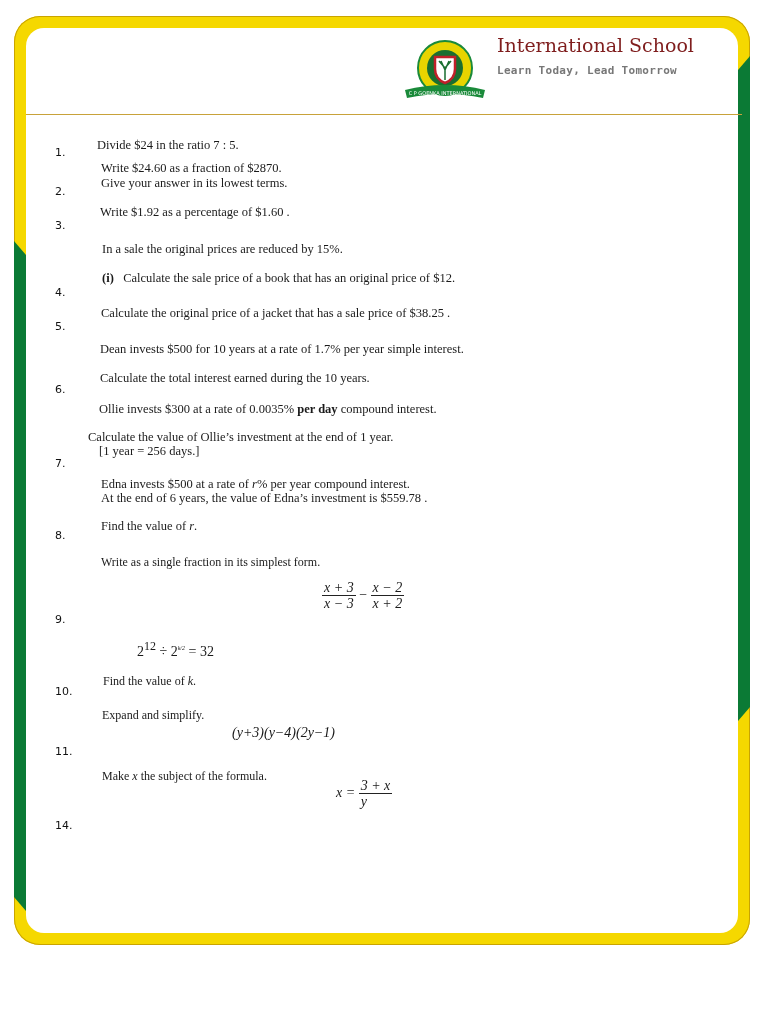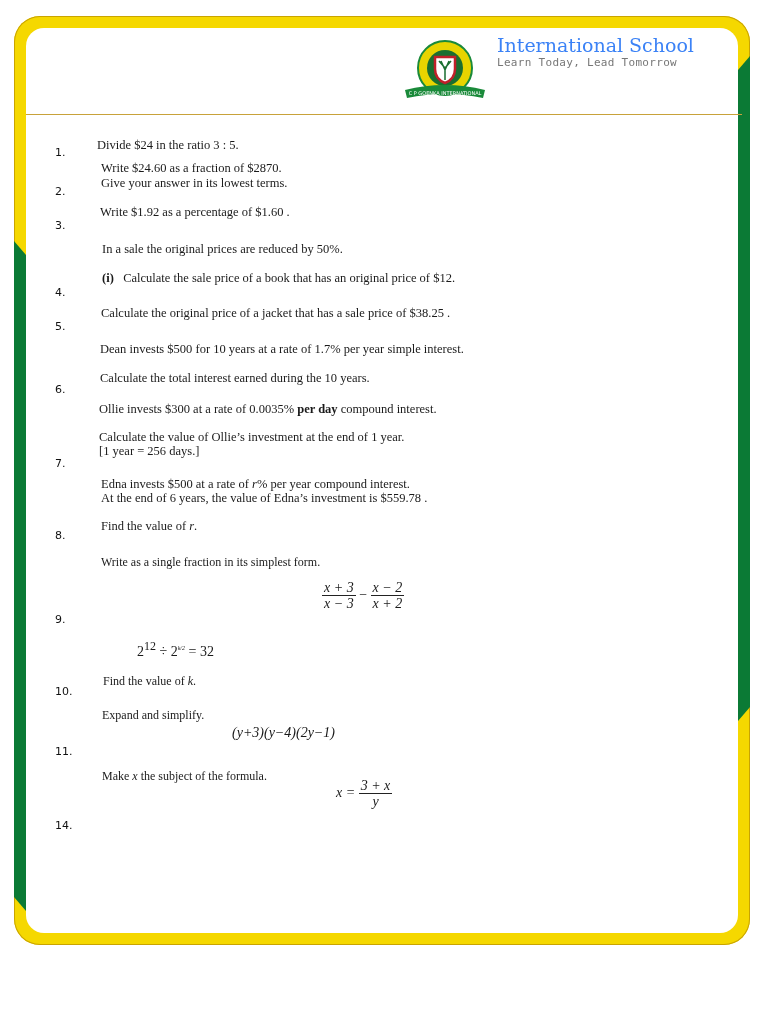--- a/index.html
+++ b/index.html
@@ -6,27 +6,27 @@
   body { width:768px; height:1024px; position:relative; overflow:hidden; font-family:"Liberation Serif", serif; color:#1a1a1a; }
   .frame { position:absolute; left:14px; top:16px; width:736px; height:929px; box-sizing:border-box; border-radius:26px; background:#f5d800; box-shadow: inset 0 0 0 1px #c9a400; }
   .frame-inner { position:absolute; left:12px; top:12px; right:12px; bottom:12px; background:#ffffff; border-radius:18px; }
   .stripe { position:absolute; background:#0b7a35; }
   .stripe-left { left:0px; width:12px; top:225px; height:670px; clip-path: polygon(0 0, 100% 14px, 100% 100%, 0 calc(100% - 14px)); }
   .stripe-right { right:0px; width:12px; top:40px; height:665px; clip-path: polygon(0 14px, 100% 0, 100% calc(100% - 14px), 0 100%); }
   .header-line { position:absolute; left:26px; right:26px; top:114px; height:1px; background:#c8a23a; }
   .logo-emblem { position:absolute; left:403px; top:40px; width:84px; height:62px; }
   .brand { position:absolute; left:497px; top:34px; color:#1a8a3a; }
   .brand-name { font-family:"DejaVu Serif", serif; font-weight:bold; font-size:30px; line-height:34px; letter-spacing:0.5px; }
-  .brand-sub { font-family:"DejaVu Serif", serif; font-size:19px; line-height:22px; color:#3b82f6; }
-  .brand-tag { font-family:"DejaVu Sans Mono", monospace; font-size:11px; color:#777; letter-spacing:0.3px; margin-top:0; }
+  .brand-sub { font-family:"DejaVu Serif", serif; font-size:19px; line-height:22px; color:#7f1d1d; }
+  .brand-tag { font-family:"DejaVu Sans Mono", monospace; font-size:11px; color:#777; letter-spacing:0.3px; margin-top:8px;font-weight:bold; }
   .qnum { position:absolute; left:55px; font-family:"DejaVu Sans", sans-serif; font-size:11px; color:#111; }
   .qtext { position:absolute; font-size:12.5px; line-height:15px; white-space:nowrap; }
   .big { font-size:12px; }
   .math { position:absolute; font-size:14px; font-style:italic; white-space:nowrap; }
-  .frac { display:inline-block; vertical-align:middle; text-align:center; }
+  .frac { display:inline-block; vertical-align:middle; text-align:left; }
   .frac .num { display:block; border-bottom:1px solid #222; padding:0 2px; line-height:15px; }
   .frac .den { display:block; line-height:15px; padding:0 2px; }
   b { font-weight:bold; }
   i.v { font-style:italic; }
 </style>
 </head>
 <body>
 
 <div class="frame">
   <div class="stripe stripe-left"></div>
@@ -46,46 +46,46 @@
     <text x="42" y="55" font-size="5" fill="#fff" text-anchor="middle" font-family="DejaVu Sans, sans-serif">C P GOENKA INTERNATIONAL</text>
   </svg>
 </div>
 
 <div class="brand">
   <div class="brand-sub">International School</div>
   <div class="brand-tag">Learn Today, Lead Tomorrow</div>
 </div>
 
 <div class="qnum" style="top:146px">1.</div>
-<div class="qtext" style="left:97px;top:138px">Divide $24 in the ratio 3 : 5.</div>
+<div class="qtext" style="left:97px;top:138px">Divide $24 in the ratio 7 : 5.</div>
 
 <div class="qtext" style="left:101px;top:161px">Write $24.60 as a fraction of $2870.</div>
 <div class="qtext" style="left:101px;top:176px">Give your answer in its lowest terms.</div>
 <div class="qnum" style="top:185px">2.</div>
 
 <div class="qtext" style="left:100px;top:205px">Write $1.92 as a percentage of $1.60 .</div>
 <div class="qnum" style="top:219px">3.</div>
 
-<div class="qtext" style="left:102px;top:242px">In a sale the original prices are reduced by 50%.</div>
+<div class="qtext" style="left:102px;top:242px">In a sale the original prices are reduced by 15%.</div>
 <div class="qtext" style="left:102px;top:271px">
   <b>(i)</b>&nbsp;&nbsp;&nbsp;<span>Calculate the sale price of a book that has an original price of $12.</span>
 </div>
 <div class="qnum" style="top:286px">4.</div>
 
 <div class="qtext" style="left:101px;top:306px">Calculate the original price of a jacket that has a sale price of $38.25 .</div>
 <div class="qnum" style="top:320px">5.</div>
 
 <div class="qtext" style="left:100px;top:342px">Dean invests $500 for 10 years at a rate of 1.7% per year simple interest.</div>
 <div class="qtext" style="left:100px;top:371px">Calculate the total interest earned during the 10 years.</div>
 <div class="qnum" style="top:383px">6.</div>
 
 <div class="qtext" style="left:99px;top:402px">
   <span>Ollie invests $300 at a rate of 0.0035% </span><b>per day</b><span> compound interest.</span>
 </div>
-<div class="qtext" style="left:99px;top:430px">Calculate the value of Ollie’s investment at the end of 1 year.</div>
+<div class="qtext" style="left:88px;top:430px">Calculate the value of Ollie’s investment at the end of 1 year.</div>
 <div class="qtext" style="left:99px;top:444px">[1 year = 256 days.]</div>
 <div class="qnum" style="top:457px">7.</div>
 
 <div class="qtext" style="left:101px;top:477px">
   <span>Edna invests $500 at a rate of </span><i class="v">r</i><span>% per year compound interest.</span>
 </div>
 <div class="qtext" style="left:101px;top:491px">At the end of 6 years, the value of Edna’s investment is $559.78 .</div>
 <div class="qtext" style="left:101px;top:519px">
   <span>Find the value of </span><i class="v">r</i><span>.</span>
 </div>

